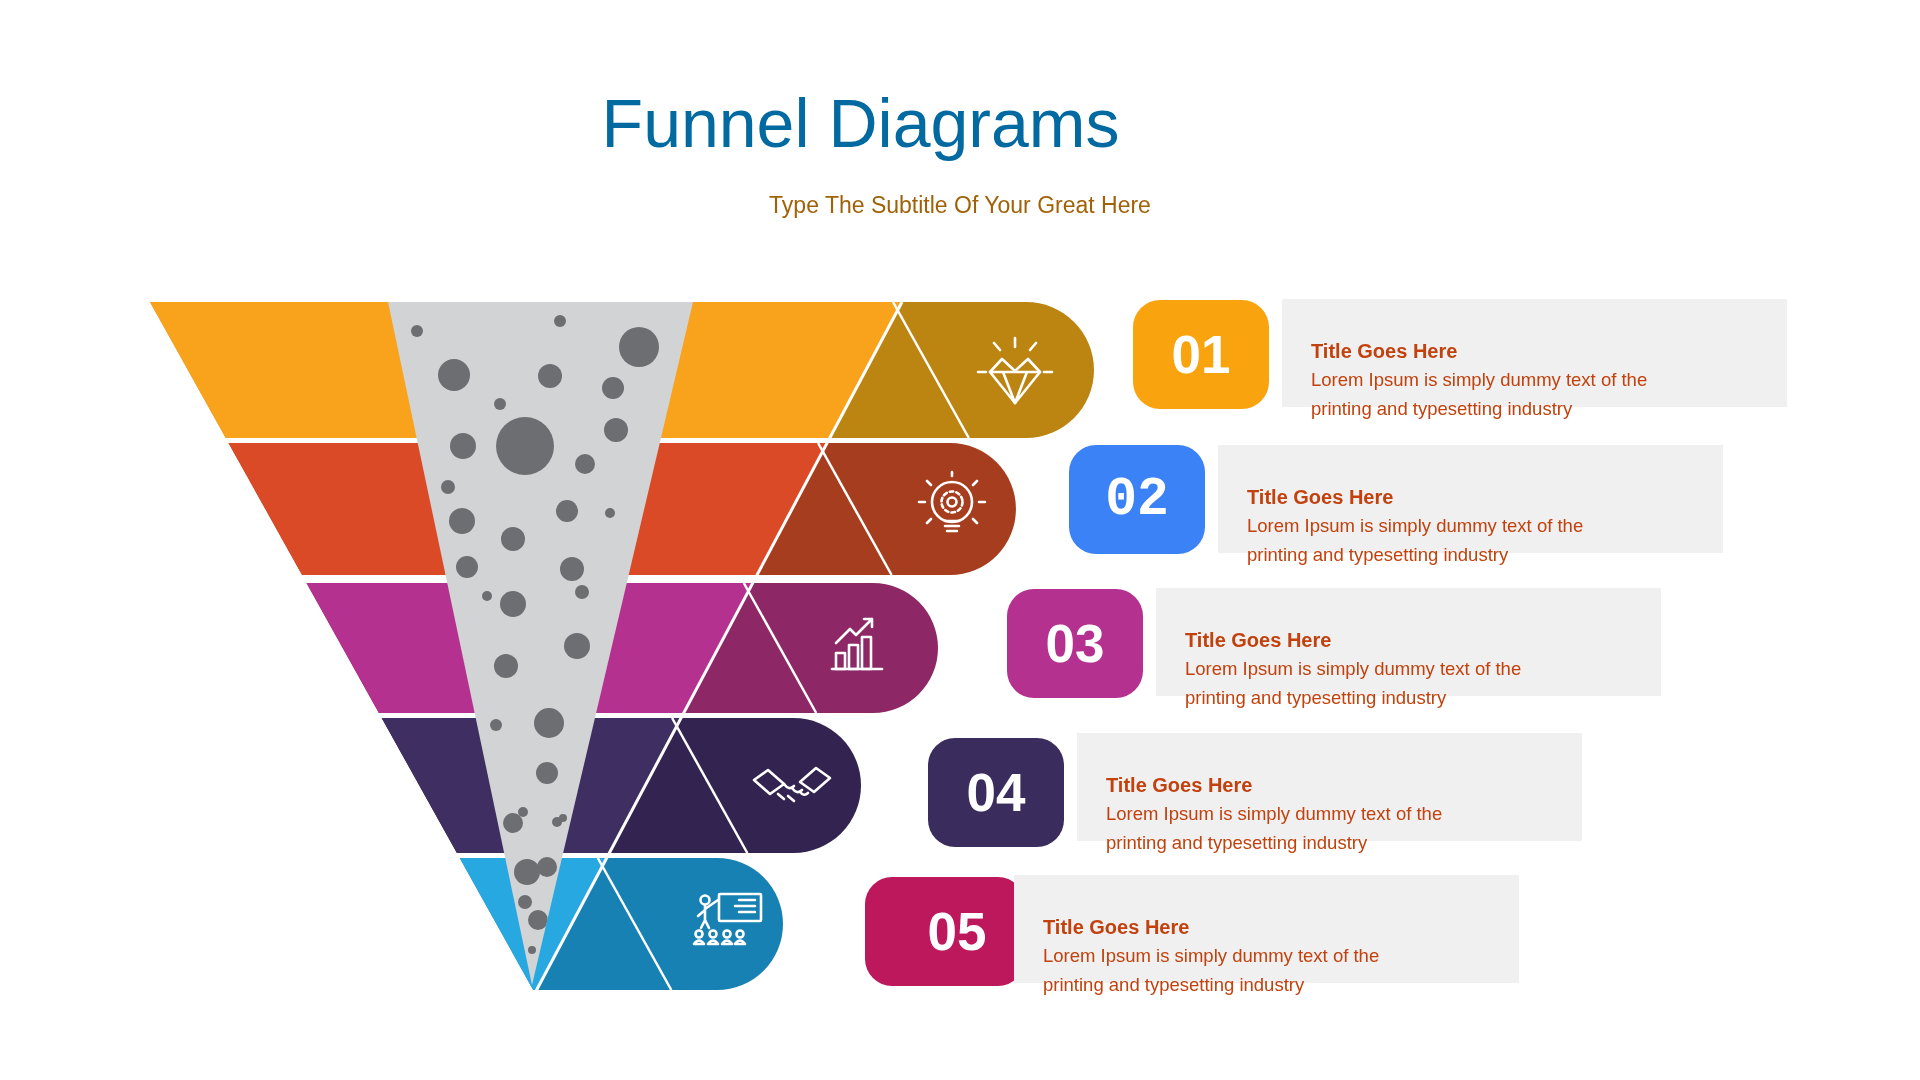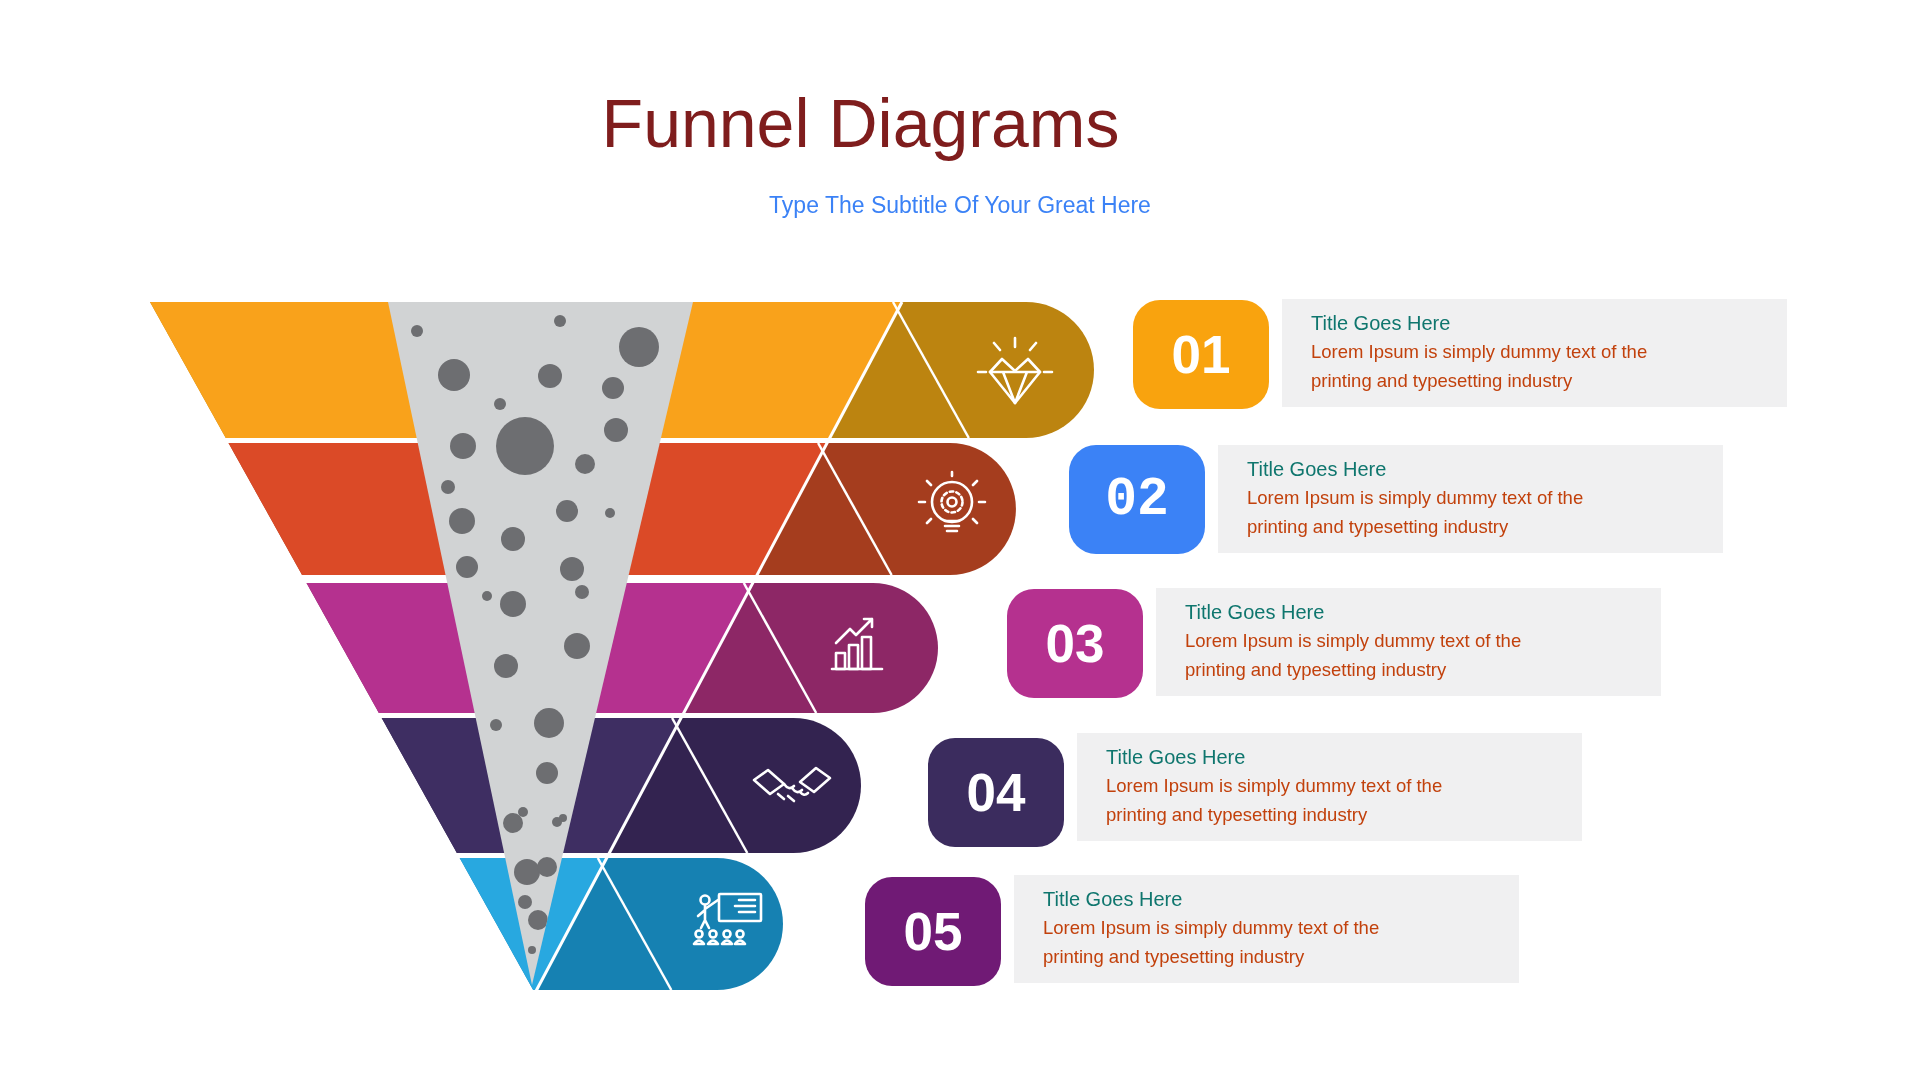--- a/index.html
+++ b/index.html
@@ -3,38 +3,38 @@
 <meta charset="utf-8">
 <style>
   html,body{margin:0;padding:0;}
   body{
     width:1920px;height:1080px;background:#ffffff;overflow:hidden;
     font-family:"Liberation Sans", sans-serif;position:relative;
   }
   .header{position:absolute;left:0;top:0;width:1920px;text-align:center;}
   .page-title{
     margin:0;position:absolute;top:84px;left:0;width:1721px;
-    font-size:68px;font-weight:400;color:#7f1d1d;letter-spacing:0px;
+    font-size:68px;font-weight:400;color:#0369a1;letter-spacing:0px;
   }
   .page-subtitle{
     position:absolute;top:192px;left:0;width:1920px;
-    font-size:23px;font-weight:400;color:#3b82f6;
+    font-size:23px;font-weight:400;color:#a16207;
   }
   .funnel-svg{position:absolute;left:0;top:0;}
   .icon-art{stroke:#FFFFFF;fill:none;stroke-width:2.6;stroke-linecap:round;stroke-linejoin:round;}
   .num-box{
     position:absolute;width:136px;height:109px;border-radius:27px;
     display:flex;align-items:center;justify-content:center;
     color:#FFFFFF;font-size:53px;font-weight:700;
   }
   .info-panel{
     position:absolute;width:505px;height:108px;background:#F0F0F1;
     box-sizing:border-box;padding:10px 0 0 29px;
   }
-  .info-title{font-size:20px;font-weight:400;color:#0f766e;line-height:28px;}
+  .info-title{font-size:20px;font-weight:700;color:#c2410c;line-height:28px;margin-top:28px;}
   .info-body{font-size:18.5px;font-weight:400;color:#c2410c;line-height:29px;}
   
   #box-1{left:1133px;top:300px;} #panel-1{left:1282px;top:299px;}
   #box-2{left:1069px;top:445px;} #panel-2{left:1218px;top:445px;}
   #box-3{left:1007px;top:589px;} #panel-3{left:1156px;top:588px;}
   #box-4{left:928px; top:738px;} #panel-4{left:1077px;top:733px;}
   #box-5{left:865px; top:877px;} #panel-5{left:1014px;top:875px;}
 </style>
 </head>
 <body>
@@ -179,20 +179,20 @@
 
 <div class="num-box" id="box-4" style="background: rgb(59, 44, 94);">
   <span>04</span>
 </div>
 <div class="info-panel" id="panel-4">
   <div class="info-title">Title Goes Here</div>
   <div class="info-body">Lorem Ipsum is simply dummy text of the</div>
   <div class="info-body">printing and typesetting industry</div>
 </div>
 
-<div class="num-box" id="box-5" style="background: #701a75;">
+<div class="num-box" id="box-5" style="background: #be185d; padding-left: 24px;">
   <span>05</span>
 </div>
 <div class="info-panel" id="panel-5">
   <div class="info-title">Title Goes Here</div>
   <div class="info-body">Lorem Ipsum is simply dummy text of the</div>
   <div class="info-body">printing and typesetting industry</div>
 </div>
 
 </body></html>

